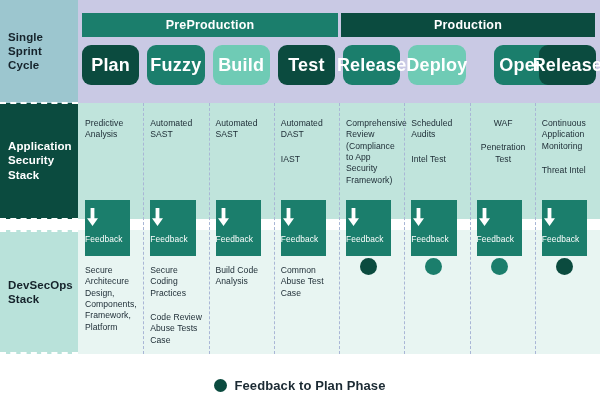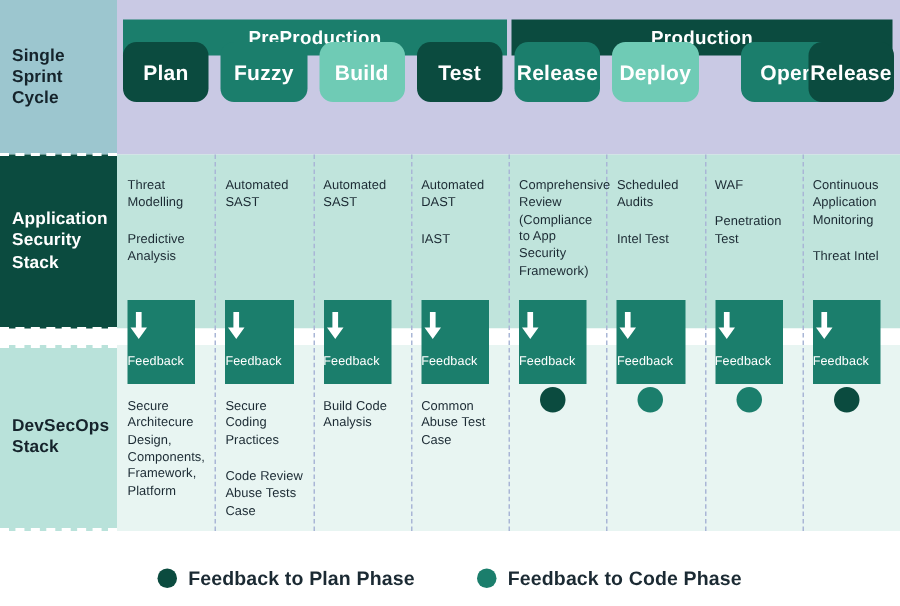--- a/index.html
+++ b/index.html
@@ -44,23 +44,23 @@
   .phasebar{
     position:absolute;height:24px;
     display:flex;align-items:center;justify-content:center;
     color:#ffffff;font-size:12.5px;font-weight:bold;letter-spacing:.2px;
   }
   #phase-preprod{left:82px;top:13px;width:256px;background:#1B7E6C;}
   #phase-prod{left:341px;top:13px;width:254px;background:#0B4B3F;}
 
   
   .stage{
-    position:absolute;top:28px;height:40px;border-radius:9px;
+    position:absolute;top:45px;height:40px;border-radius:9px;
     display:flex;align-items:center;justify-content:center;
-    color:#ffffff;font-size:14px;font-weight:bold;letter-spacing:.2px;
+    color:#ffffff;font-size:18px;font-weight:bold;letter-spacing:.2px;
   }
   .stage.dark{background:#0B4B3F;}
   .stage.mid{background:#1B7E6C;}
   .stage.light{background:#6FCBB5;}
 
   
   .coldiv{position:absolute;top:103px;height:251px;width:0;border-left:1px dashed #A9B6D6;}
 
   
   .celltext{
@@ -153,41 +153,40 @@
       </div>
       <div class="stage mid" style="left: 473.5px; width: 81px; margin-left: 20px;">
         <span>Operate</span>
       </div>
       <div class="stage dark" style="left: 538.75px; width: 57.25px;">
         <span>Release</span>
       </div>
     </div>
   <div id="layer-appsec">
       <div class="celltext" style="left: 85px; top: 118px; width: 53.25px;">
-        <div class="blk">Threat<br>Modelling</div>
         <div class="blk">Predictive<br>Analysis</div>
       </div>
       <div class="celltext" style="left: 150.25px; top: 118px; width: 53.25px;">
         <div class="blk">Automated<br>SAST</div>
       </div>
       <div class="celltext" style="left: 215.5px; top: 118px; width: 53.25px;">
         <div class="blk">Automated<br>SAST</div>
       </div>
       <div class="celltext" style="left: 280.75px; top: 118px; width: 53.25px;">
         <div class="blk">Automated<br>DAST</div>
         <div class="blk">IAST</div>
       </div>
       <div class="celltext" style="left: 346px; top: 118px; width: 53.25px;">
         <div class="blk">Comprehensive<br>Review<br>(Compliance<br>to App<br>Security<br>Framework)</div>
       </div>
       <div class="celltext" style="left: 411.25px; top: 118px; width: 53.25px;">
         <div class="blk">Scheduled<br>Audits</div>
         <div class="blk">Intel Test</div>
       </div>
-      <div class="celltext" style="left: 476.5px; top: 118px; width: 53.25px;">
+      <div class="celltext" style="left: 476.5px; top: 118px; width: 53.25px; text-align: center;">
         <div class="blk">WAF</div>
         <div class="blk">Penetration<br>Test</div>
       </div>
       <div class="celltext" style="left: 541.75px; top: 118px; width: 53.25px;">
         <div class="blk">Continuous<br>Application<br>Monitoring</div>
         <div class="blk">Threat Intel</div>
       </div>
     </div>
   <div id="layer-devsecops">
       <div class="celltext" style="left: 85px; top: 265px; width: 53.25px;">
@@ -257,18 +256,14 @@
         <span class="fblabel">Feedback</span>
       </div>
       <div class="dot plan" style="left: 555.875px;"></div>
     </div>
 
   <div id="legend">
       <div class="legend-item">
         <span class="legend-dot plan"></span>
         <span class="legend-label">Feedback to Plan Phase</span>
       </div>
-      <div class="legend-item">
-        <span class="legend-dot code"></span>
-        <span class="legend-label">Feedback to Code Phase</span>
-      </div>
     </div>
 </div>
 
 </body></html>

